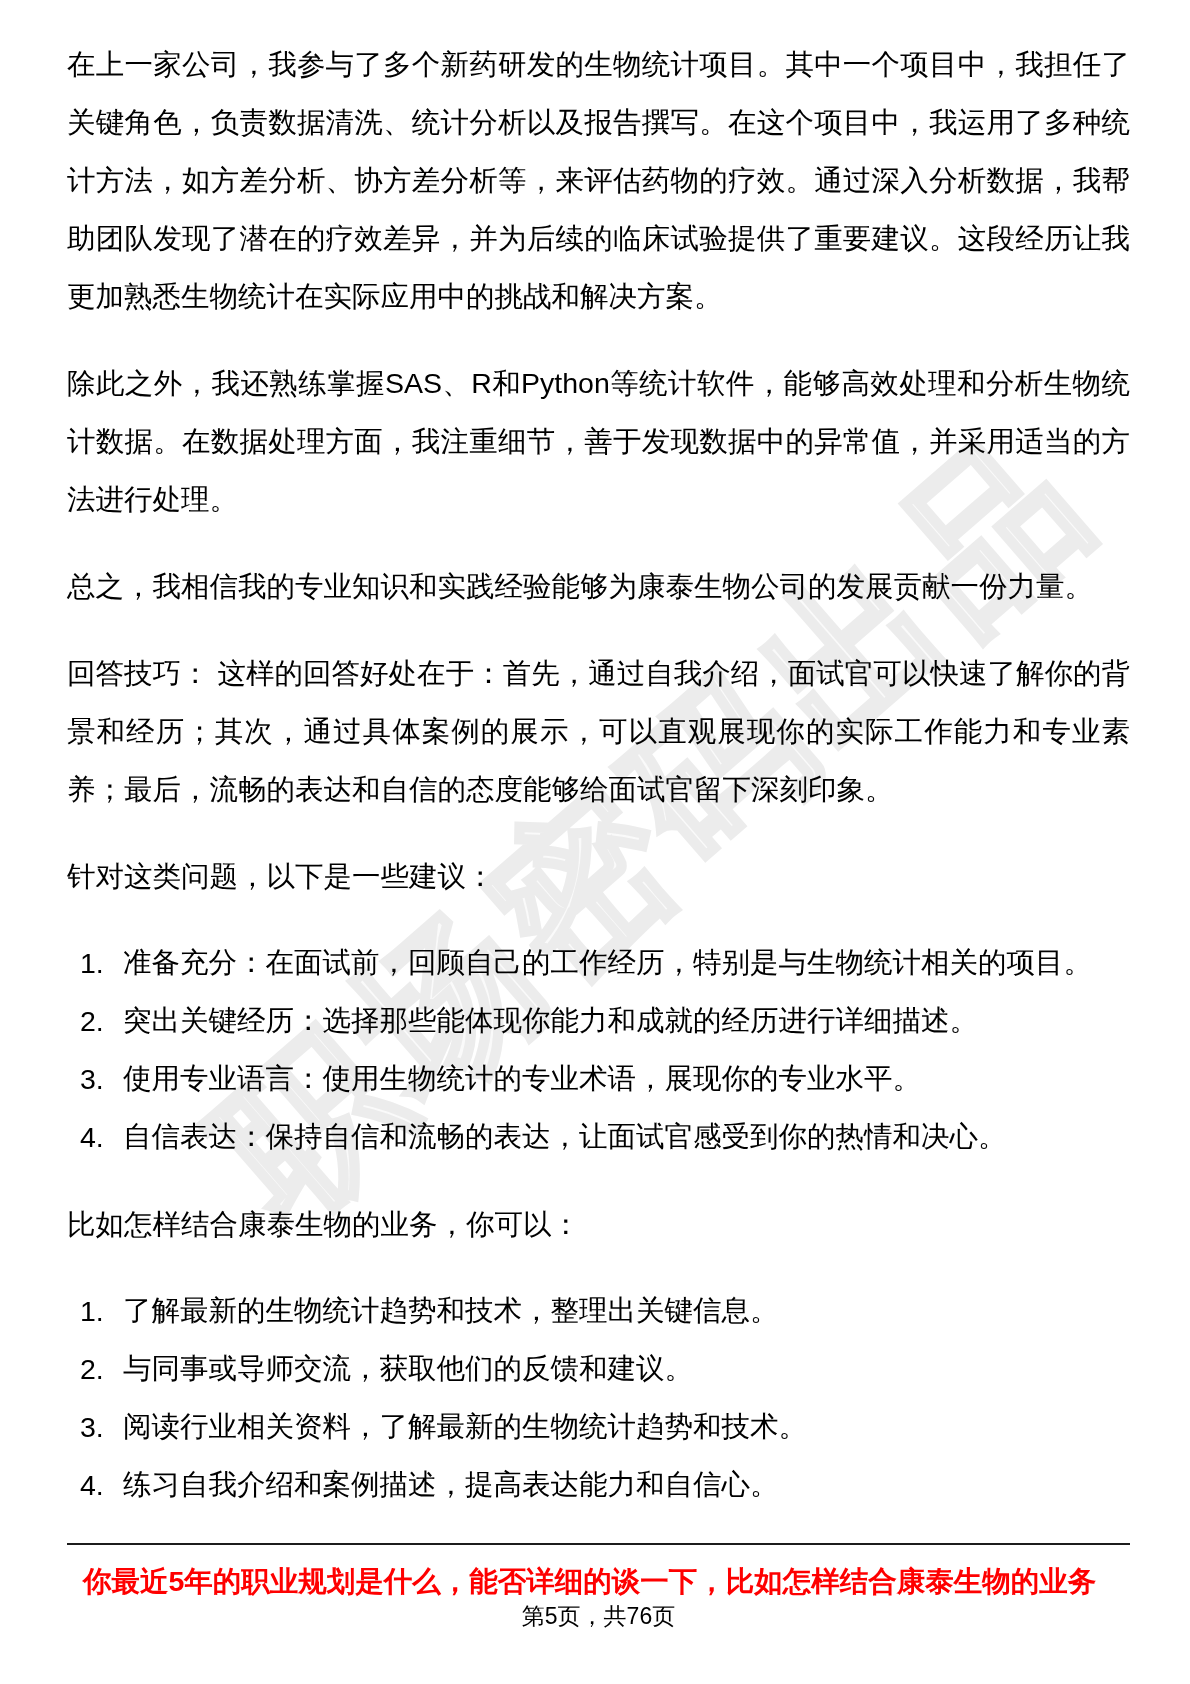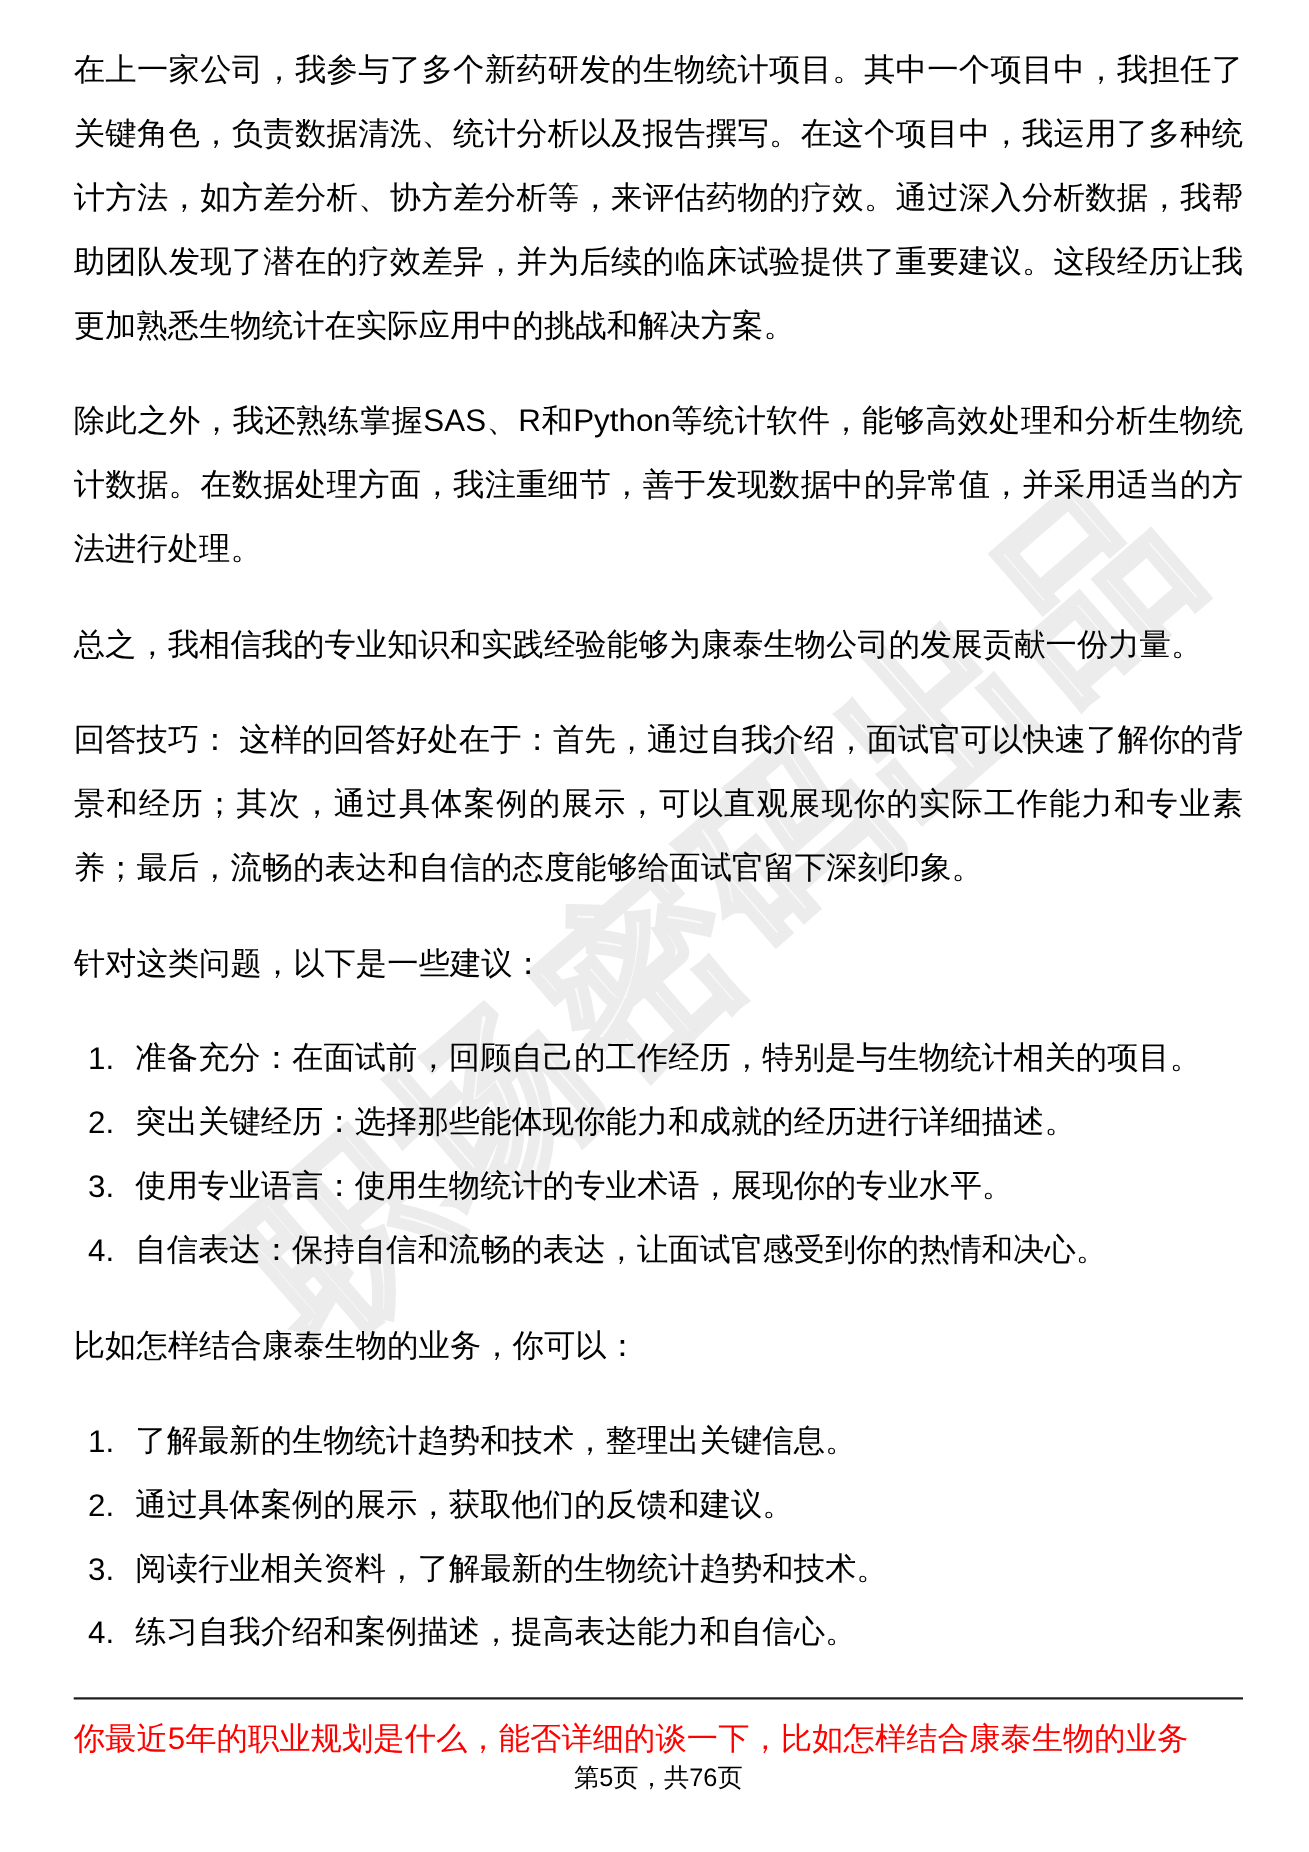--- a/index.html
+++ b/index.html
@@ -63,24 +63,25 @@
   }
   .divider {
     border: none;
     border-top: 2px solid #1c1c1c;
     margin: 14px 0 0 0;
     width: 1063px;
   }
   .next-question {
     margin-top: 18px;
     font-size: 28.5px;
-    font-weight: normal;
+    font-weight: bold;
     line-height: 36px;
     color: #fe0000;
     white-space: nowrap;
+    margin-left: 16px;
   }
   .page-indicator {
     margin-top: 2px;
     text-align: center;
     font-size: 23px;
     line-height: 30px;
     color: #000000;
   }
 </style>
 </head>
@@ -123,21 +124,21 @@
 
     <p class="para">比如怎样结合康泰生物的业务，你可以：</p>
 
     <div class="olist">
       <div class="li">
         <span class="num">1.</span>
         <span class="txt">了解最新的生物统计趋势和技术，整理出关键信息。</span>
       </div>
       <div class="li">
         <span class="num">2.</span>
-        <span class="txt">通过具体案例的展示，获取他们的反馈和建议。</span>
+        <span class="txt">与同事或导师交流，获取他们的反馈和建议。</span>
       </div>
       <div class="li">
         <span class="num">3.</span>
         <span class="txt">阅读行业相关资料，了解最新的生物统计趋势和技术。</span>
       </div>
       <div class="li">
         <span class="num">4.</span>
         <span class="txt">练习自我介绍和案例描述，提高表达能力和自信心。</span>
       </div>
     </div>

